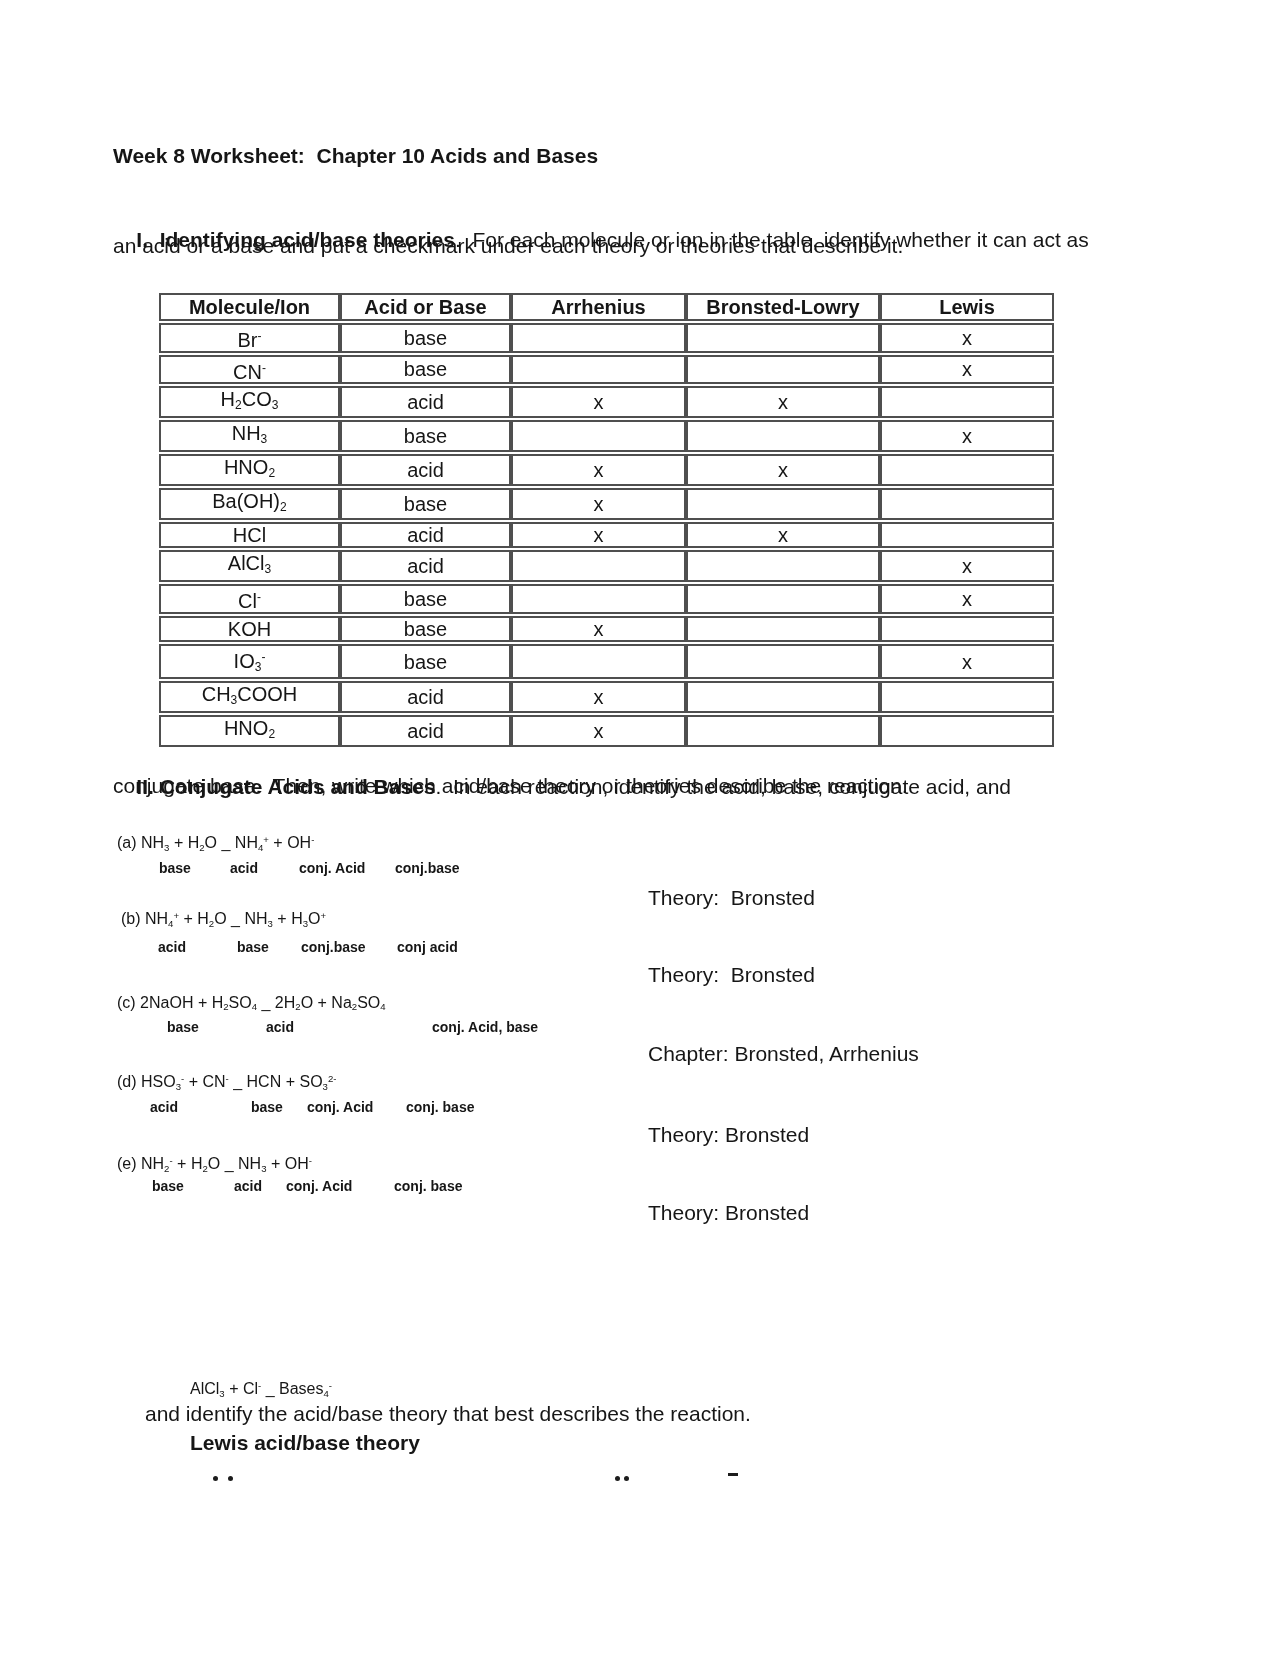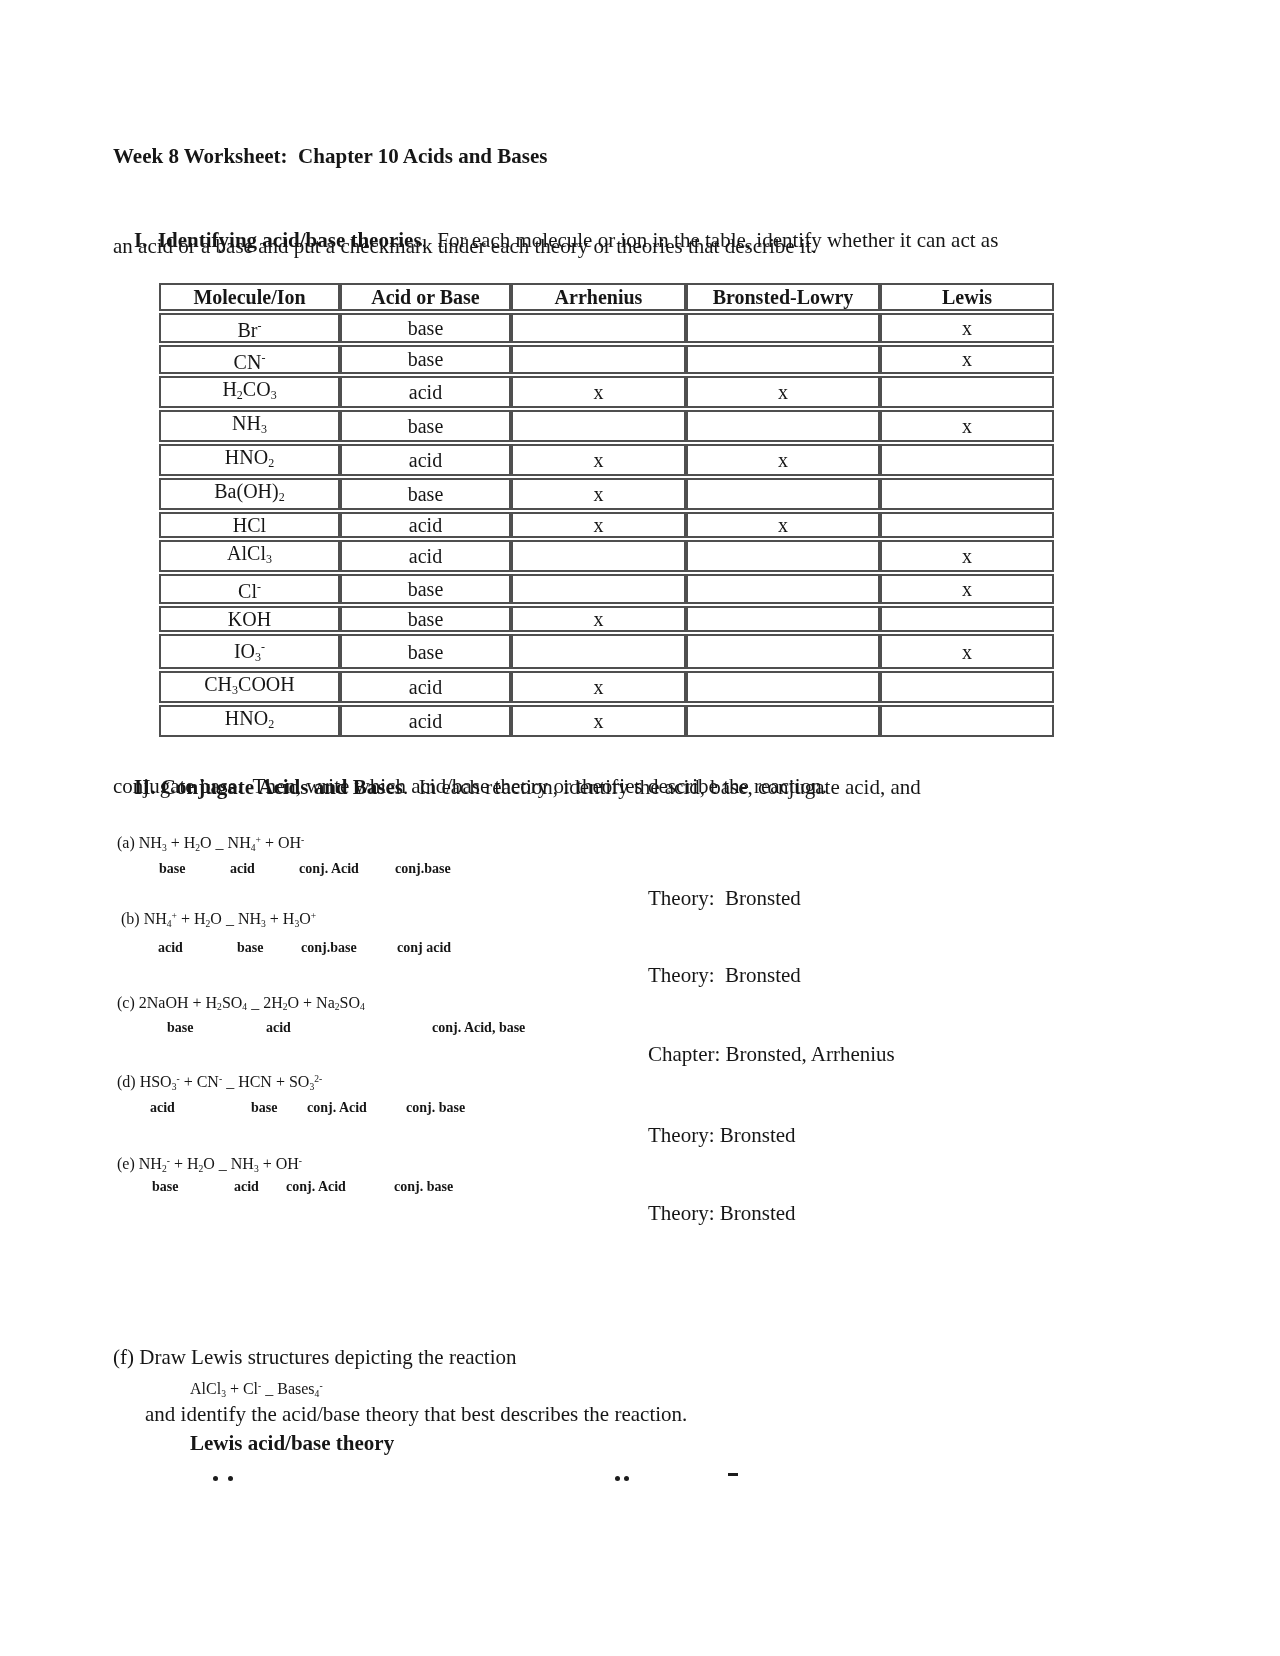--- a/index.html
+++ b/index.html
@@ -1,36 +1,36 @@
 <!DOCTYPE html>
 <html><head>
 <meta charset="utf-8">
 <style>
   html,body{margin:0;padding:0;background:#e8e8e8;}
   .page{
     position:relative;
     width:1280px;height:1656px;
     background:#ffffff;
-    font-family:Liberation Serif, serif;
+    font-family:Liberation Sans, sans-serif;
     color:#161616;
     overflow:hidden;
     margin:0 auto;
   }
   .abs{position:absolute;white-space:pre;}
   .t21{font-size:21px;line-height:28px;}
   .bold{font-weight:bold;}
   .eq{font-size:16px;line-height:28px;}
   sub{font-size:60%;vertical-align:-0.25em;}
   sup{font-size:60%;vertical-align:0.55em;}
   .lab{
     position:absolute;white-space:pre;
     font-size:14px;font-weight:bold;line-height:17px;
   }
   table.acidbase{
-    position:absolute;left:159px;top:281px;
+    position:absolute;left:159px;top:291px;
     border-collapse:separate;border-spacing:0 2px;
     table-layout:fixed;
   }
   table.acidbase th, table.acidbase td{
     border:2px solid #4f4f4f;
     box-sizing:border-box;
     text-align:center;vertical-align:middle;
     font-size:20px;line-height:22px;
     padding:0;height:26px;
     white-space:pre;
@@ -193,21 +193,20 @@
   <span class="lab" style="left:406px;top:1099px;">conj. base</span>
   <div class="abs t21" style="left:648px;top:1121px;">Theory: Bronsted</div>
 
   <div class="abs eq" style="left:117px;top:1147px;text-align:right;"><span>(e) NH</span><sub>2</sub><sup>-</sup><span> + H</span><sub>2</sub><span>O _ NH</span><sub>3</sub><span> + OH</span><sup>-</sup></div>
   <span class="lab" style="left:152px;top:1178px;">base</span>
   <span class="lab" style="left:234px;top:1178px;">acid</span>
   <span class="lab" style="left:286px;top:1178px;">conj. Acid</span>
   <span class="lab" style="left:394px;top:1178px;">conj. base</span>
   <div class="abs t21" style="left:648px;top:1199px;">Theory: Bronsted</div>
 
-  <div class="abs t21" style="left:113px;top:1343px;">(f) Draw Lewis structures depicting the reaction</div>
   <div class="abs eq" style="left:190px;top:1372px;"><span>AlCl</span><sub>3</sub><span> + Cl</span><sup>-</sup><span> _ Bases</span><sub>4</sub><sup>-</sup></div>
   <div class="abs t21" style="left:145px;top:1400px;">and identify the acid/base theory that best describes the reaction.</div>
   <div class="abs t21 bold" style="left:190px;top:1429px;">Lewis acid/base theory</div>
 
   <div class="dot" style="left:213px;top:1476px;"></div>
   <div class="dot" style="left:228px;top:1476px;"></div>
   <div class="dot" style="left:615px;top:1476px;"></div>
   <div class="dot" style="left:624px;top:1476px;"></div>
   <div class="dash" style="left:728px;top:1473px;"></div>
 

